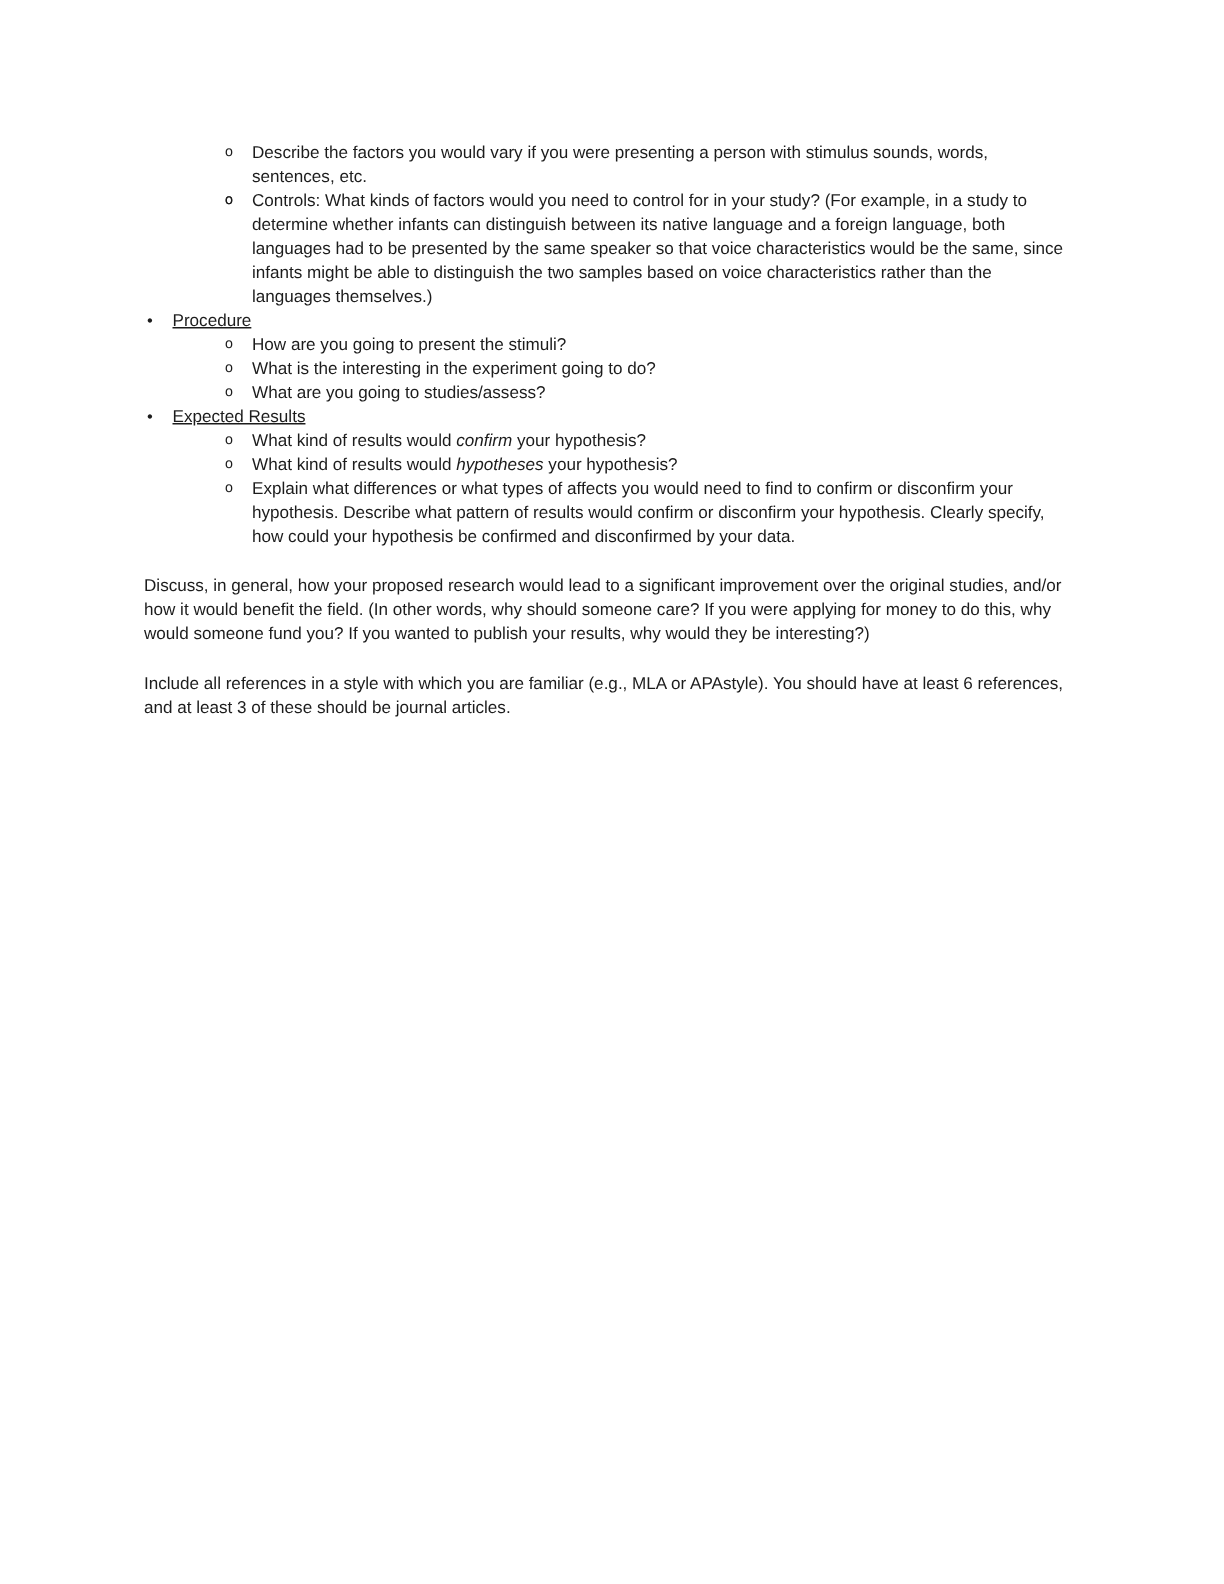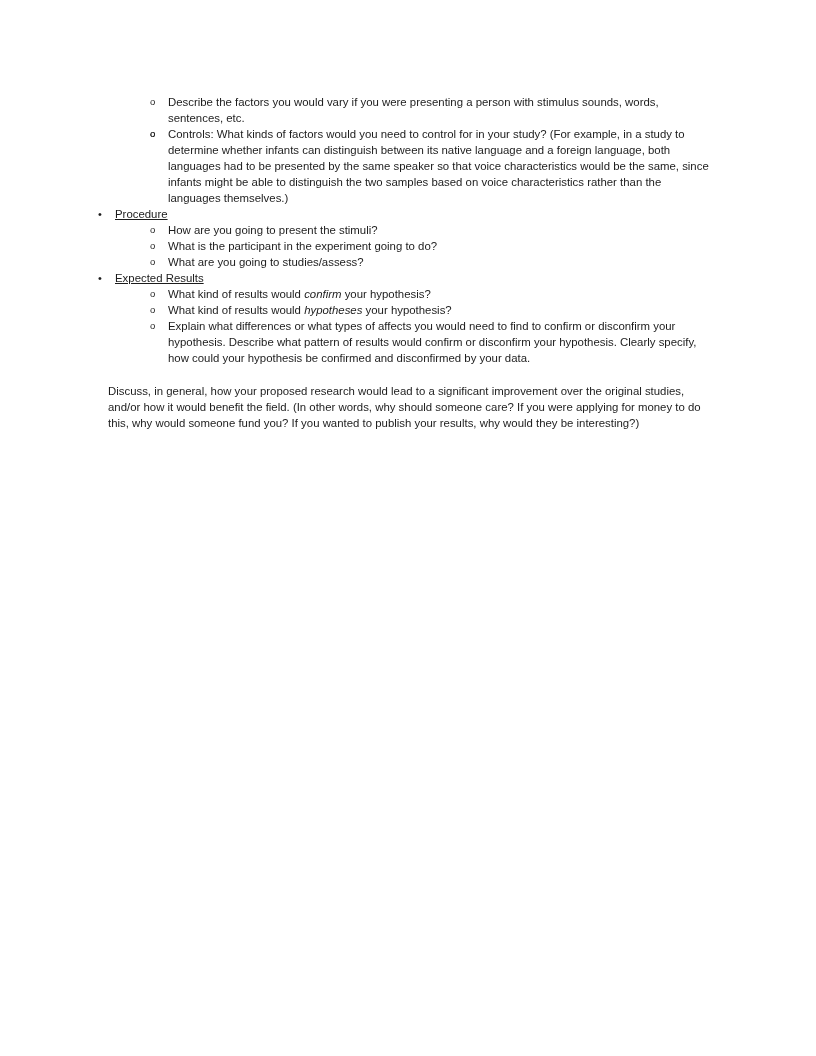--- a/index.html
+++ b/index.html
@@ -89,21 +89,20 @@
   }
   .section-heading {
     font-weight: bold;
     font-size: 11.4px;
     line-height: 16px;
   }
   .section-heading .num { font-size: 12.2px; }
   .section-body {
     font-size: 11.4px;
     line-height: 16px;
-    margin-left: 12px;
   }
 
   .gap-before-5 { height: 17px; }
   .gap-before-6 { height: 17px; }
 
   .txt { display: inline; }
 </style>
 </head>
 <body>
 
@@ -129,21 +128,21 @@
       <li class="b1">
         <span class="marker">•</span>
         <span class="u">Procedure</span>
         <ul class="lvl2">
           <li class="b2">
             <span class="marker">o</span>
             <span class="txt">How are you going to present the stimuli?</span>
           </li>
           <li class="b2">
             <span class="marker">o</span>
-            <span class="txt">What is the participant in the experiment going to do?</span>
+            <span class="txt">What is the interesting in the experiment going to do?</span>
           </li>
           <li class="b2">
             <span class="marker">o</span>
             <span class="txt">What are you going to studies/assess?</span>
           </li>
         </ul>
       </li>
 
       <li class="b1">
         <span class="marker">•</span>
@@ -166,16 +165,17 @@
 
     <div class="gap-before-5"></div>
 
     <div class="section">
       <div class="section-body">Discuss, in general, how your proposed research would lead to a significant improvement over the original studies, and/or how it would benefit the field. (In other words, why should someone care? If you were applying for money to do this, why would someone fund you? If you wanted to publish your results, why would they be interesting?)</div>
     </div>
 
     <div class="gap-before-6"></div>
 
     <div class="section">
+      <div class="section-body">Include all references in a style with which you are familiar (e.g., MLA or APAstyle). You should have at least 6 references, and at least 3 of these should be journal articles.</div>
     </div>
 
   </div>
 </div>
 
 </body></html>

